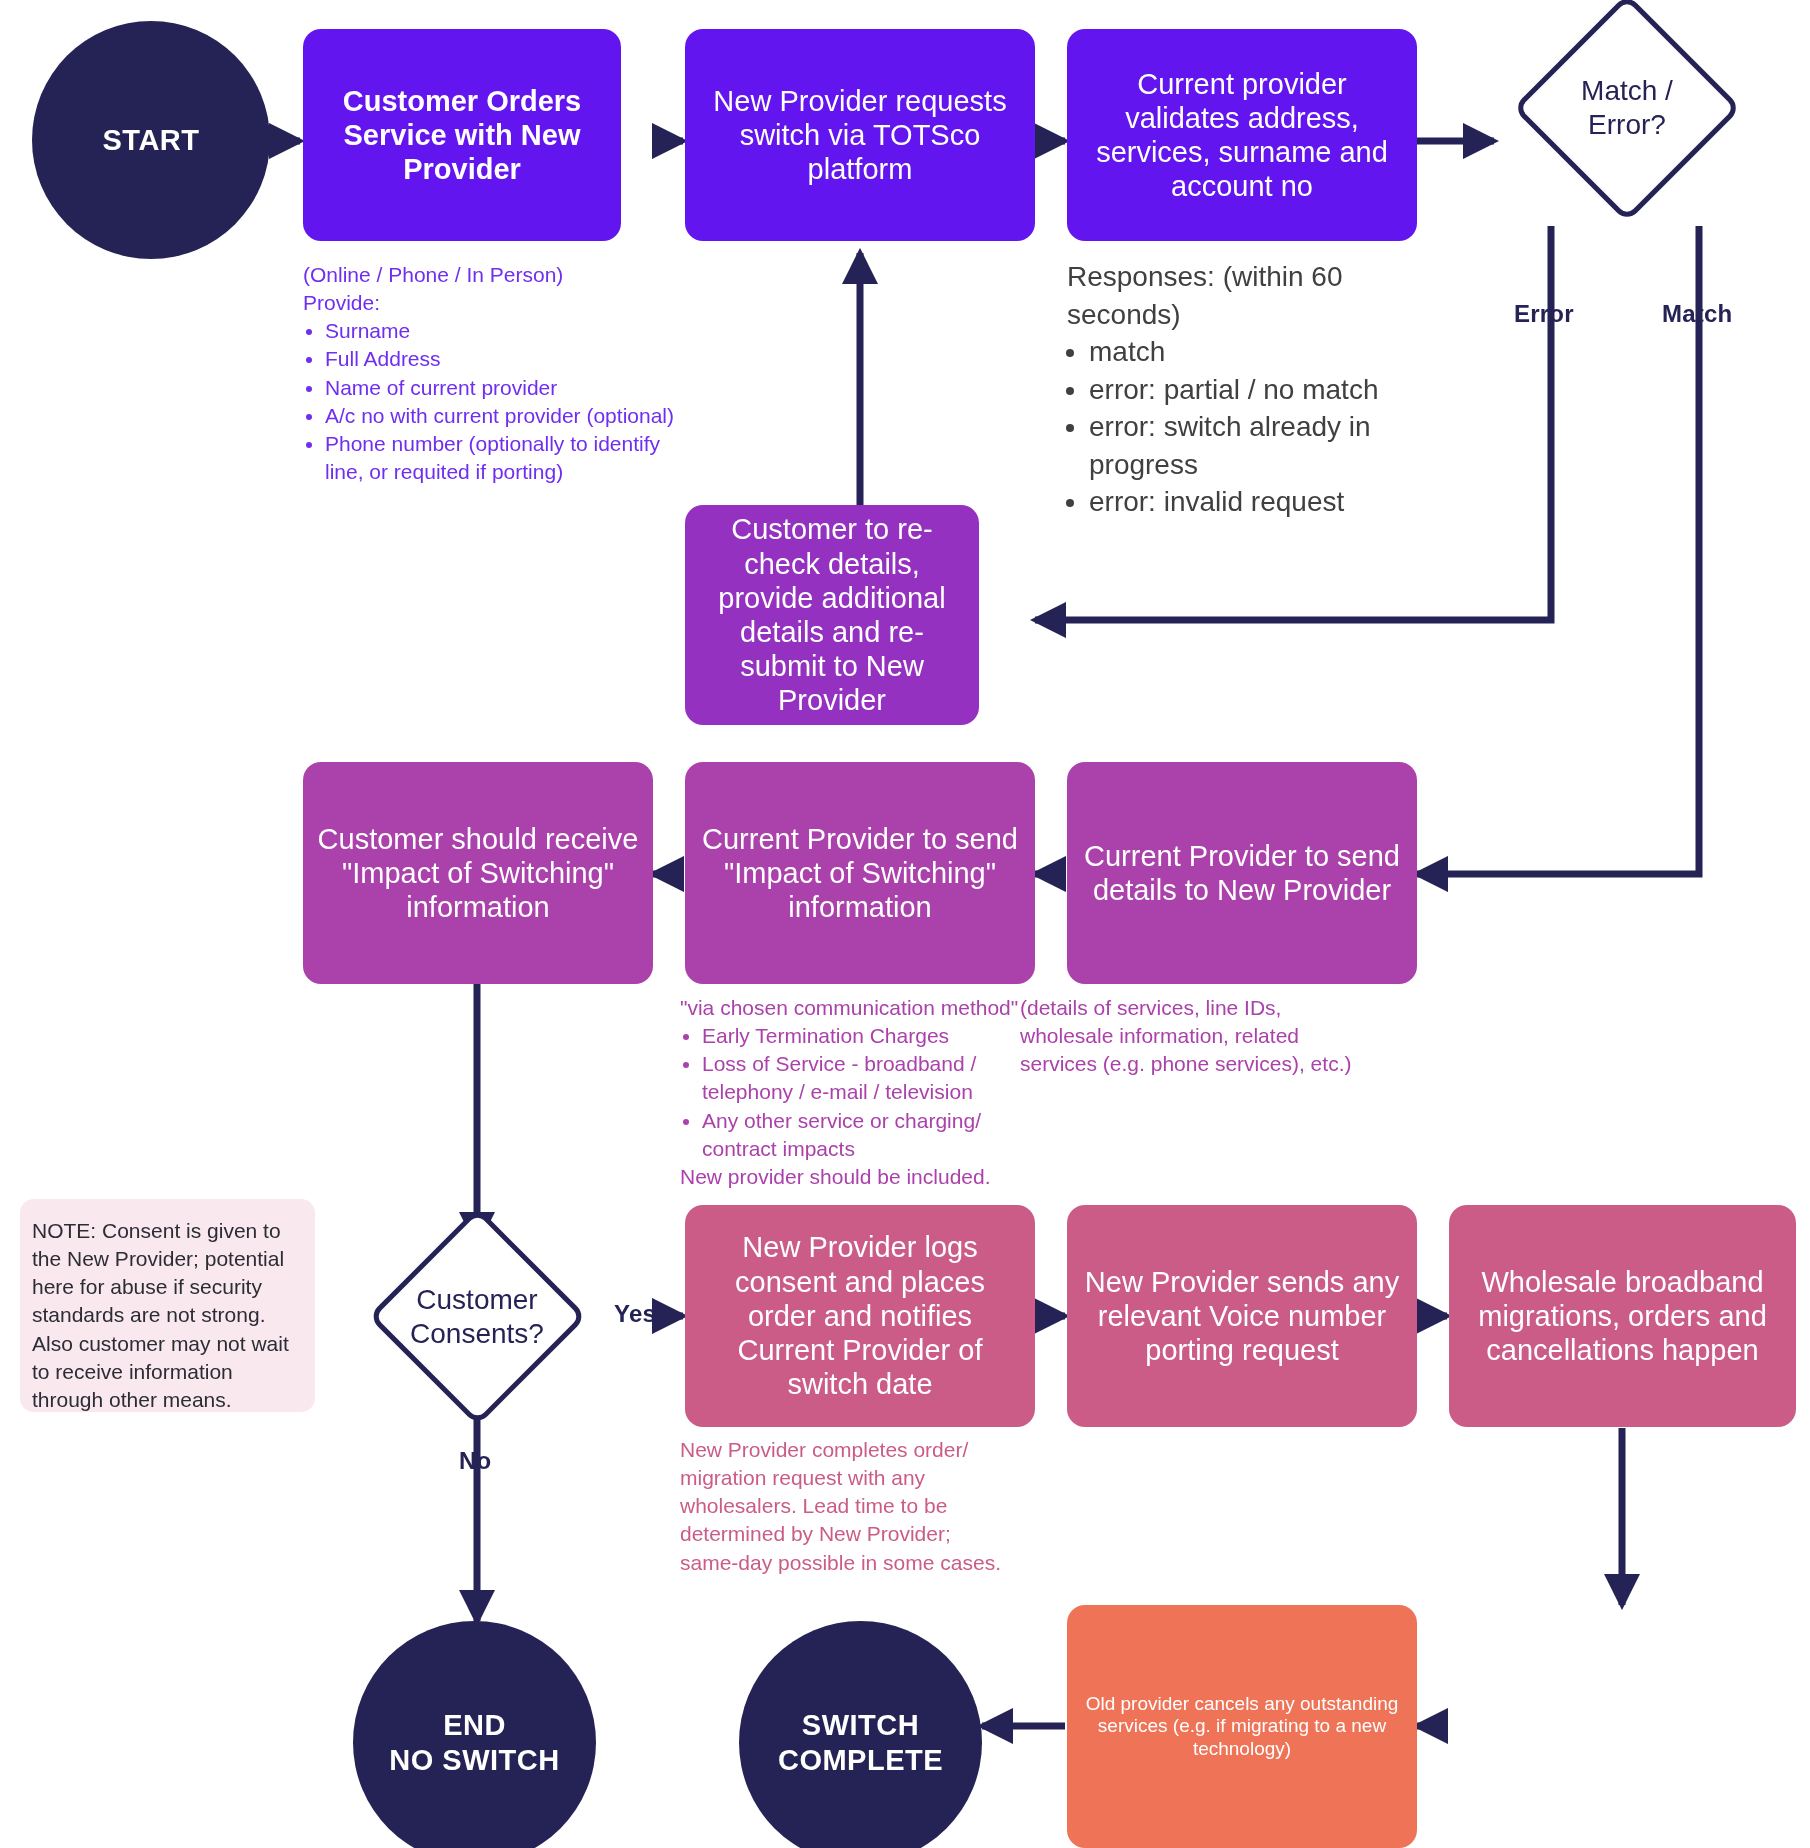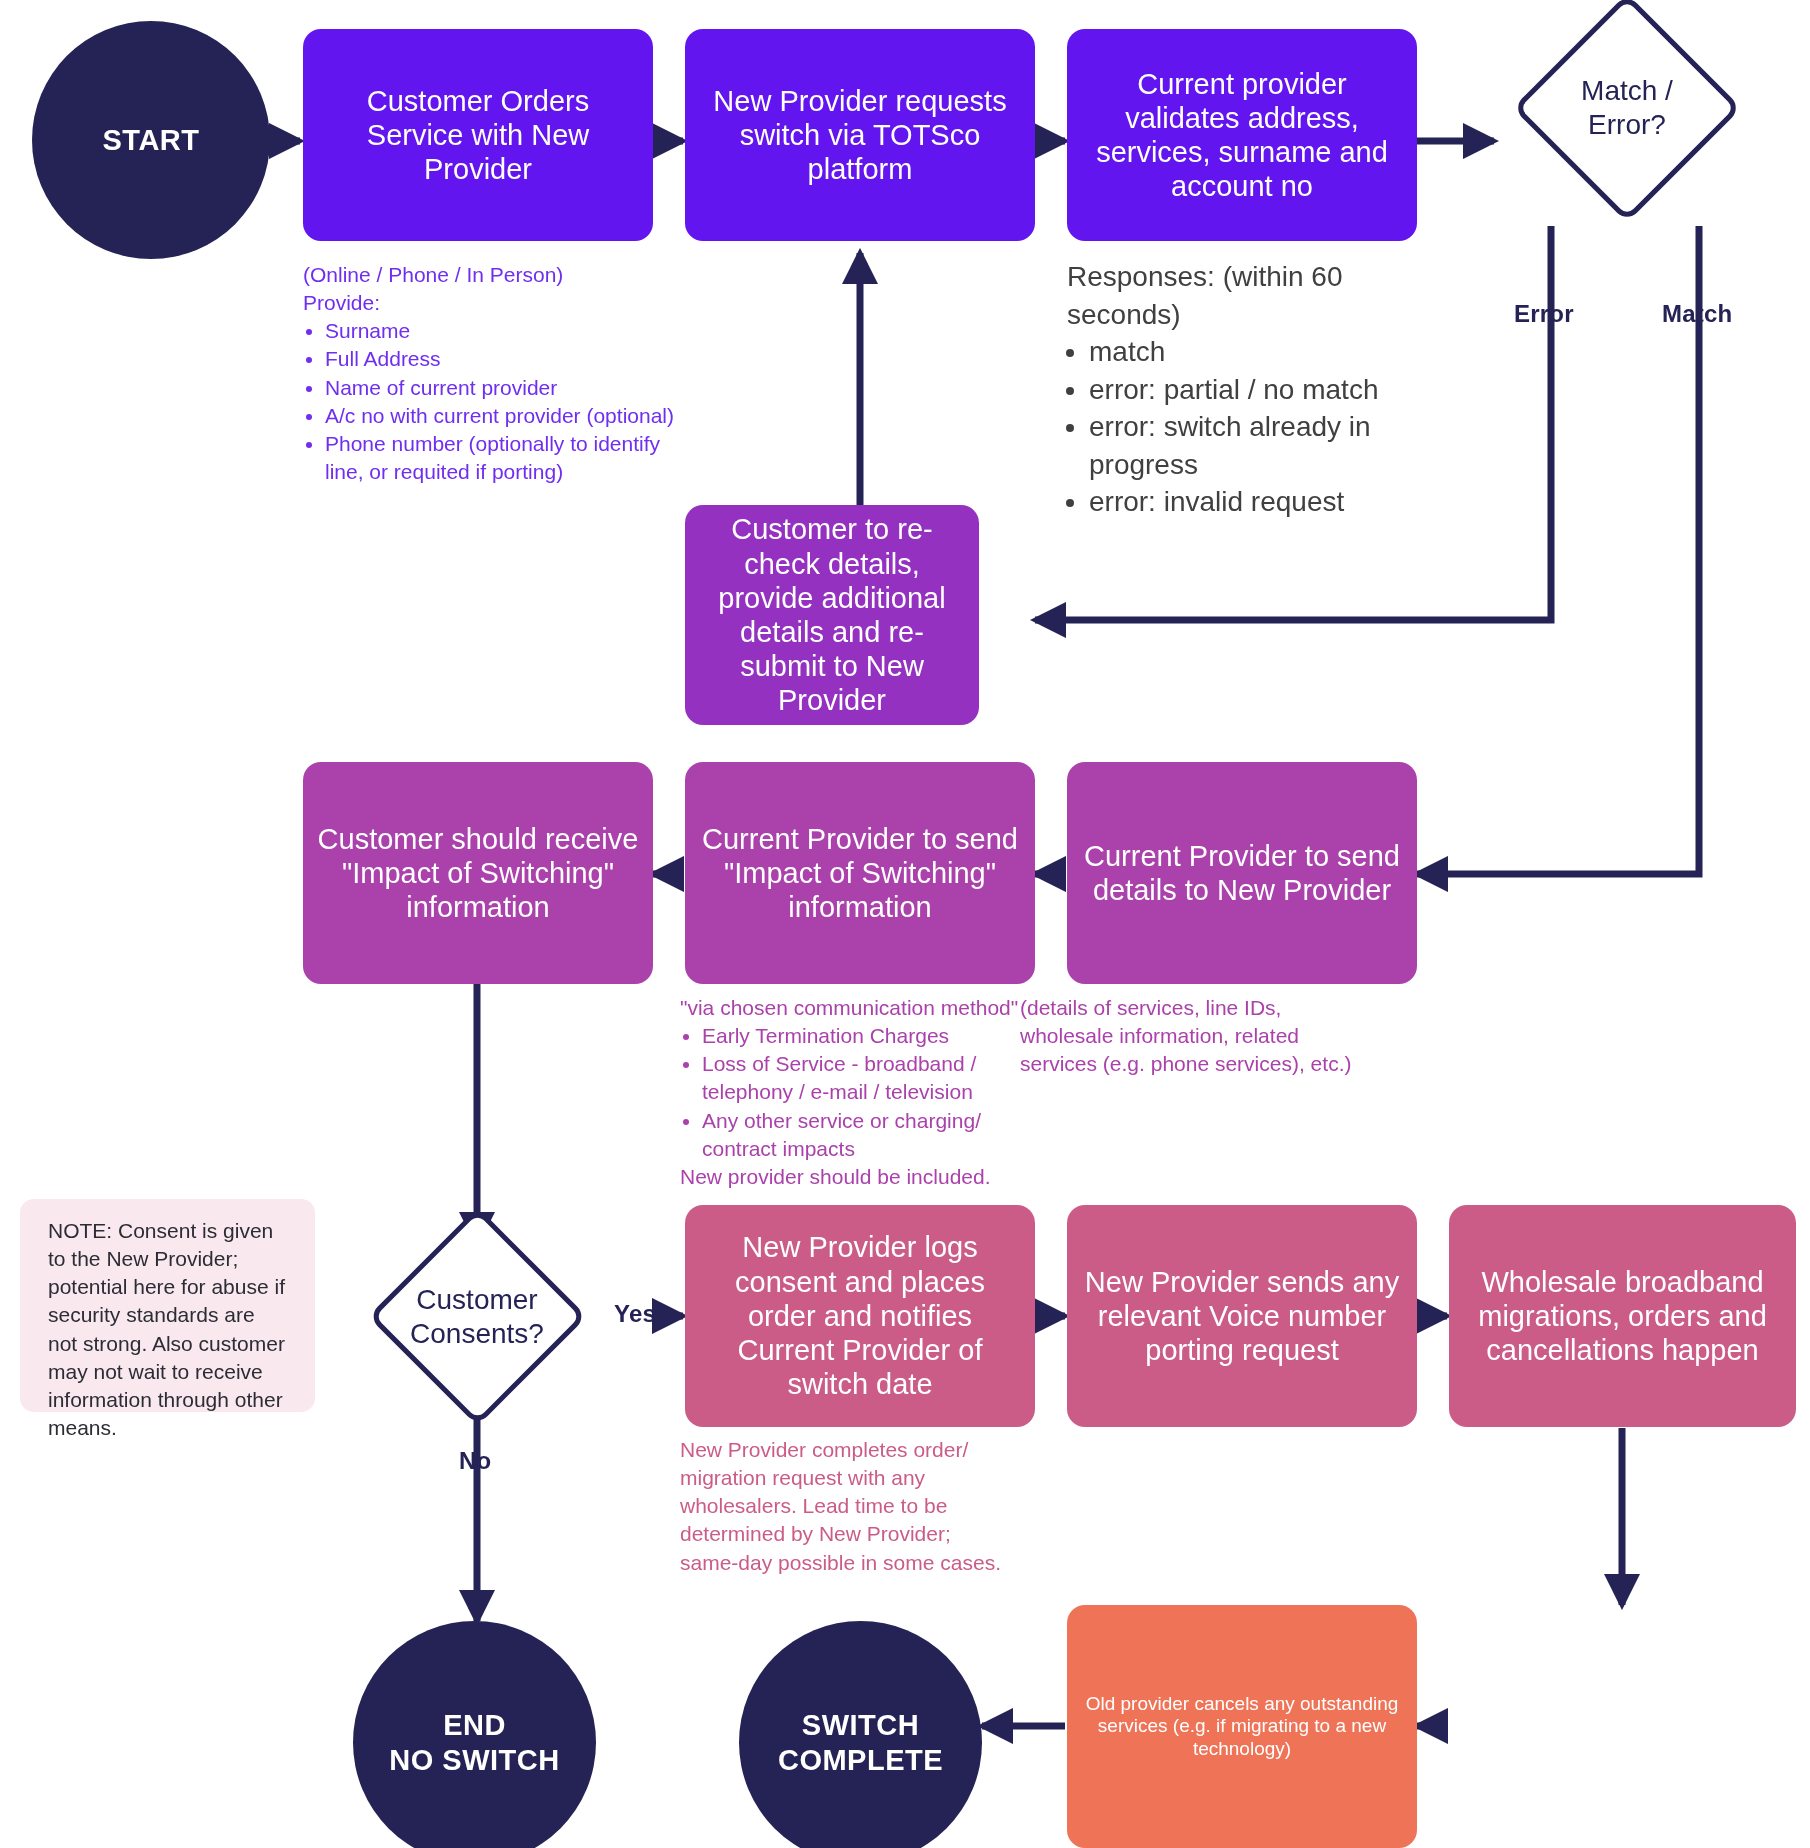--- a/index.html
+++ b/index.html
@@ -37,21 +37,21 @@
 
   .note{
     position:absolute;box-sizing:border-box;line-height:1.34;
   }
   .note ul{margin:0;padding:0 0 0 22px;list-style:disc;}
   .note li{margin:0;padding:0;}
   .note .lead{margin:0;}
 
   .notebox{
     position:absolute;box-sizing:border-box;background:#f9e9ef;
-    border-radius:14px;color:#2c2c34;line-height:1.34;padding:18px 28px;
+    border-radius:14px;color:#2c2c34;line-height:1.34;padding:18px 12px;
   }
 
   .edge-label{
     position:absolute;color:#252355;font-weight:bold;letter-spacing:0.2px;
   }
 
   svg.wires{position:absolute;left:0;top:0;width:1810px;height:1848px;
     pointer-events:none;}
 </style>
 </head>
@@ -100,21 +100,21 @@
       <path d="M 1447 1726 L 1417 1726"></path>
 
       <path d="M 1065 1726 L 982 1726"></path>
     </g>
   </svg>
 
   <div class="circle" style="left:32px;top:21px;width:238px;height:238px;font-size:29px;">
     <span>START</span>
   </div>
 
-  <div class="node" style="left:303px;top:29px;width:350px;height:212px;background:#6315f0;font-size:29px;">
+  <div class="node" style="left:303px;top:29px;width:318px;height:212px;background:#6315f0;font-size:29px;font-weight:bold;">
     <span>Customer Orders Service with New Provider</span>
   </div>
 
   <div class="node" style="left:685px;top:29px;width:350px;height:212px;background:#6315f0;font-size:29px;">
     <span>New Provider requests switch via TOTSco platform</span>
   </div>
 
   <div class="node" style="left:1067px;top:29px;width:350px;height:212px;background:#6315f0;font-size:29px;">
     <span>Current provider validates address, services, surname and account no</span>
   </div>

